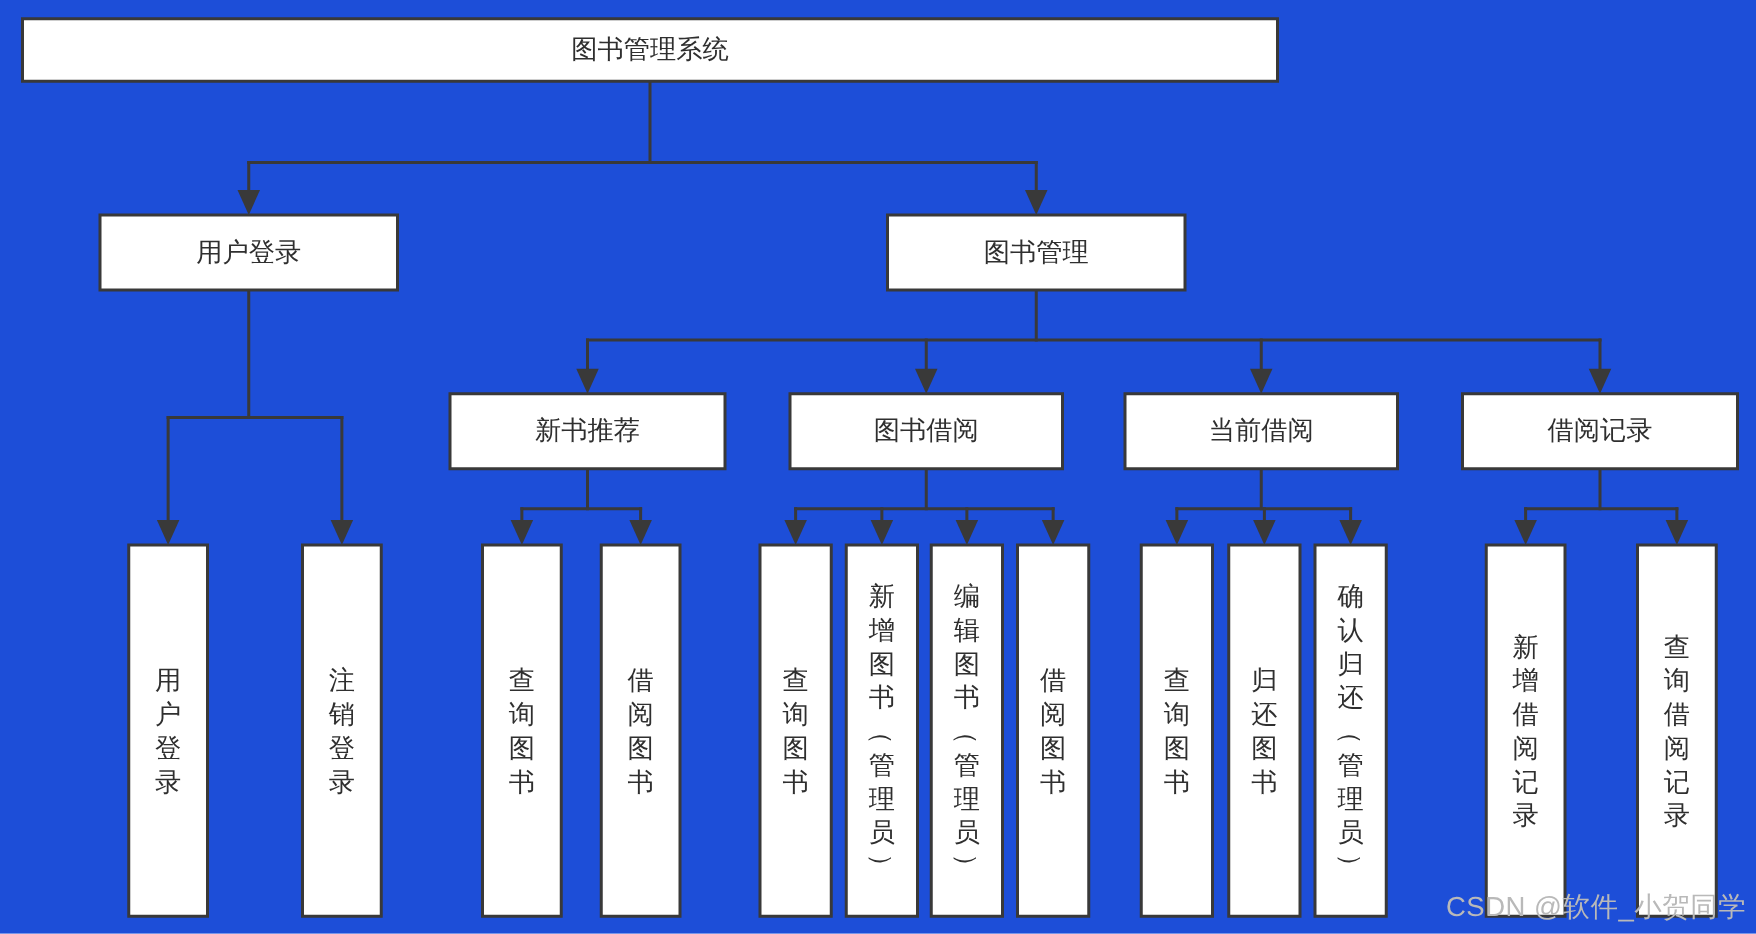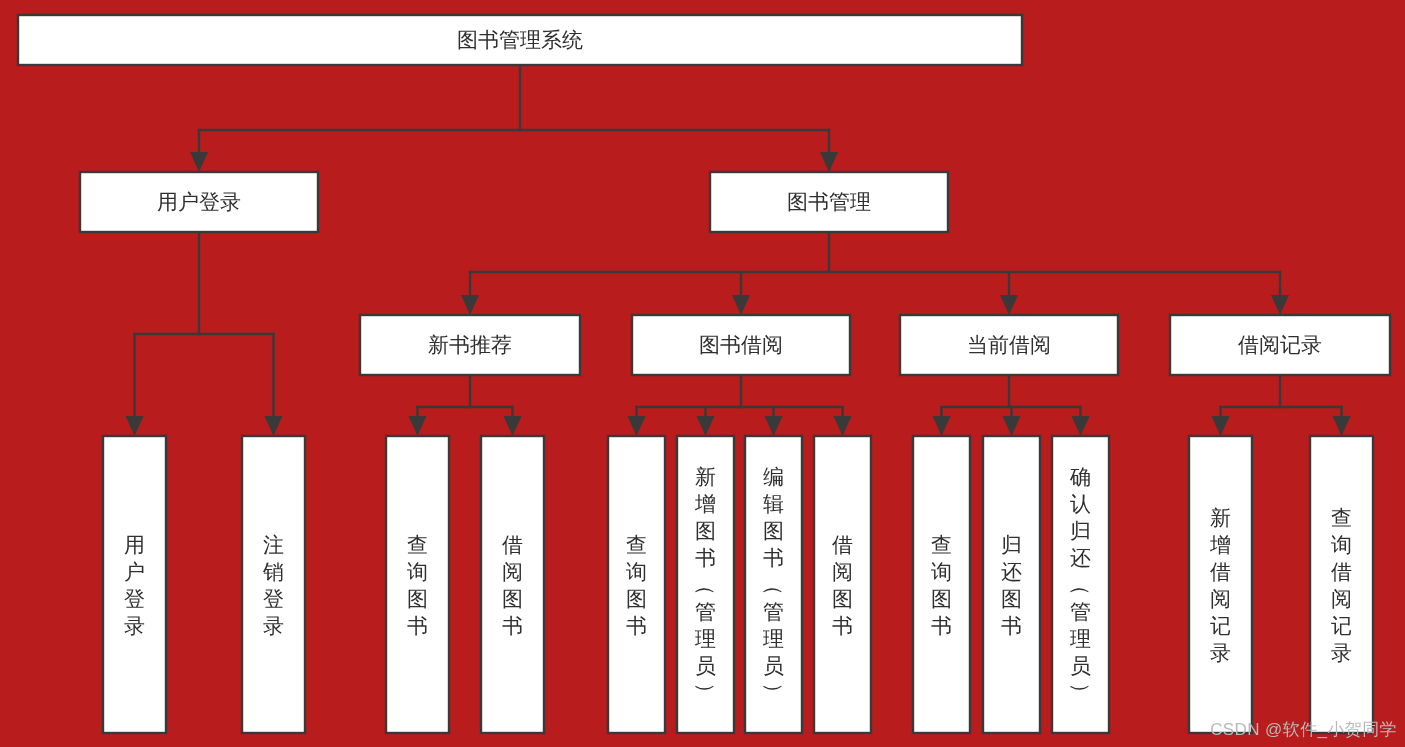--- a/index.html
+++ b/index.html
@@ -8,21 +8,21 @@
     padding: 0;
     background: #ffffff;
   }
   body {
     font-family: "Liberation Sans", "DejaVu Sans", sans-serif;
   }
   #diagram-root {
     position: relative;
     width: 1405px;
     height: 747px;
-    background: #b91c1c;
+    background: #1d4ed8;
     overflow: hidden;
   }
   svg#tree-svg {
     position: absolute;
     left: 0;
     top: 0;
     width: 1405px;
     height: 747px;
     display: block;
   }
@@ -52,21 +52,21 @@
     fill: #2f2f2f;
     font-family: "Liberation Sans", "DejaVu Sans", sans-serif;
     font-size: 21px;
     text-anchor: middle;
   }
   .watermark-text {
     position: absolute;
     right: 8px;
     bottom: 6px;
     font-family: "Liberation Sans", "DejaVu Sans", sans-serif;
-    font-size: 17px;
+    font-size: 22px;
     color: #b9b9b9;
     letter-spacing: 0.4px;
     white-space: nowrap;
     user-select: none;
   }
 </style>
 </head>
 <body>
 
 <div id="diagram-root">

